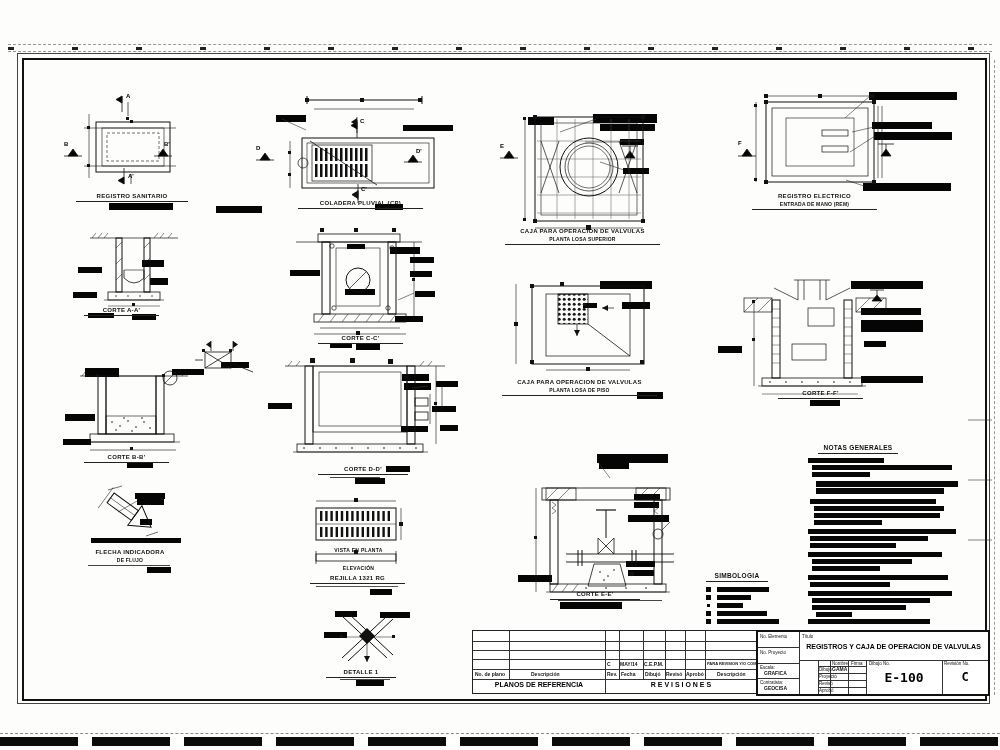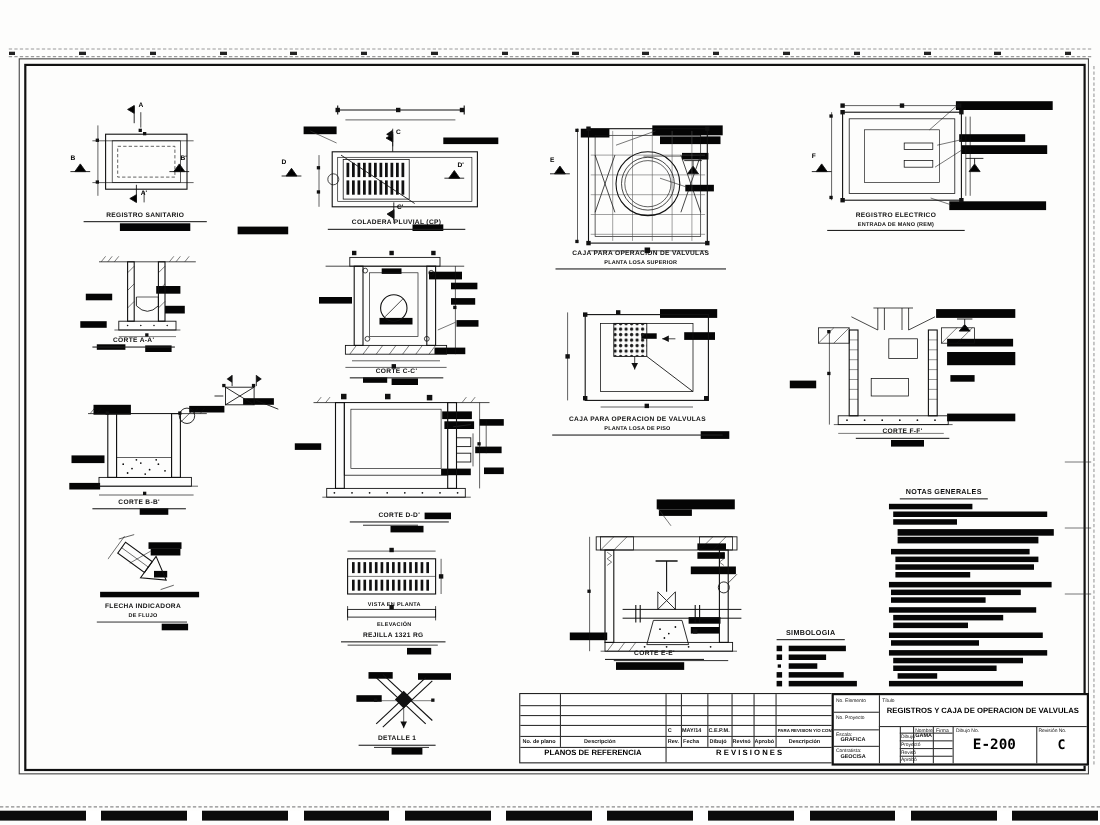--- a/index.html
+++ b/index.html
@@ -825,20 +825,20 @@
     <div class="gl" style="left:60px;top:55px;width:48px;height:1px"></div>
     <div class="fld" style="left:74px;top:29px">Nombre</div>
     <div class="fld" style="left:93px;top:29px">Firma</div>
     <div class="fld" style="left:61px;top:35px">Dibujó</div>
     <div class="fld fldv" style="left:74px;top:35px">GAMA</div>
     <div class="fld" style="left:61px;top:42px">Proyectó</div>
     <div class="fld" style="left:61px;top:49px">Revisó</div>
     <div class="fld" style="left:61px;top:56px">Aprobó</div>
 
     <div class="fld" style="left:111px;top:29px">Dibujo No.</div>
-    <div class="big" style="left:108px;top:38px;width:76px;font-size:13px">E-200</div>
+    <div class="big" style="left:108px;top:38px;width:76px;font-size:13px">E-100</div>
     <div class="gl" style="left:184px;top:28px;width:1px;height:34px"></div>
 
     <div class="fld" style="left:186px;top:29px">Revisión No.</div>
     <div class="big" style="left:184px;top:38px;width:46px;font-size:12px">C</div>
   </div>
 
 </div>
 
 </body></html>

